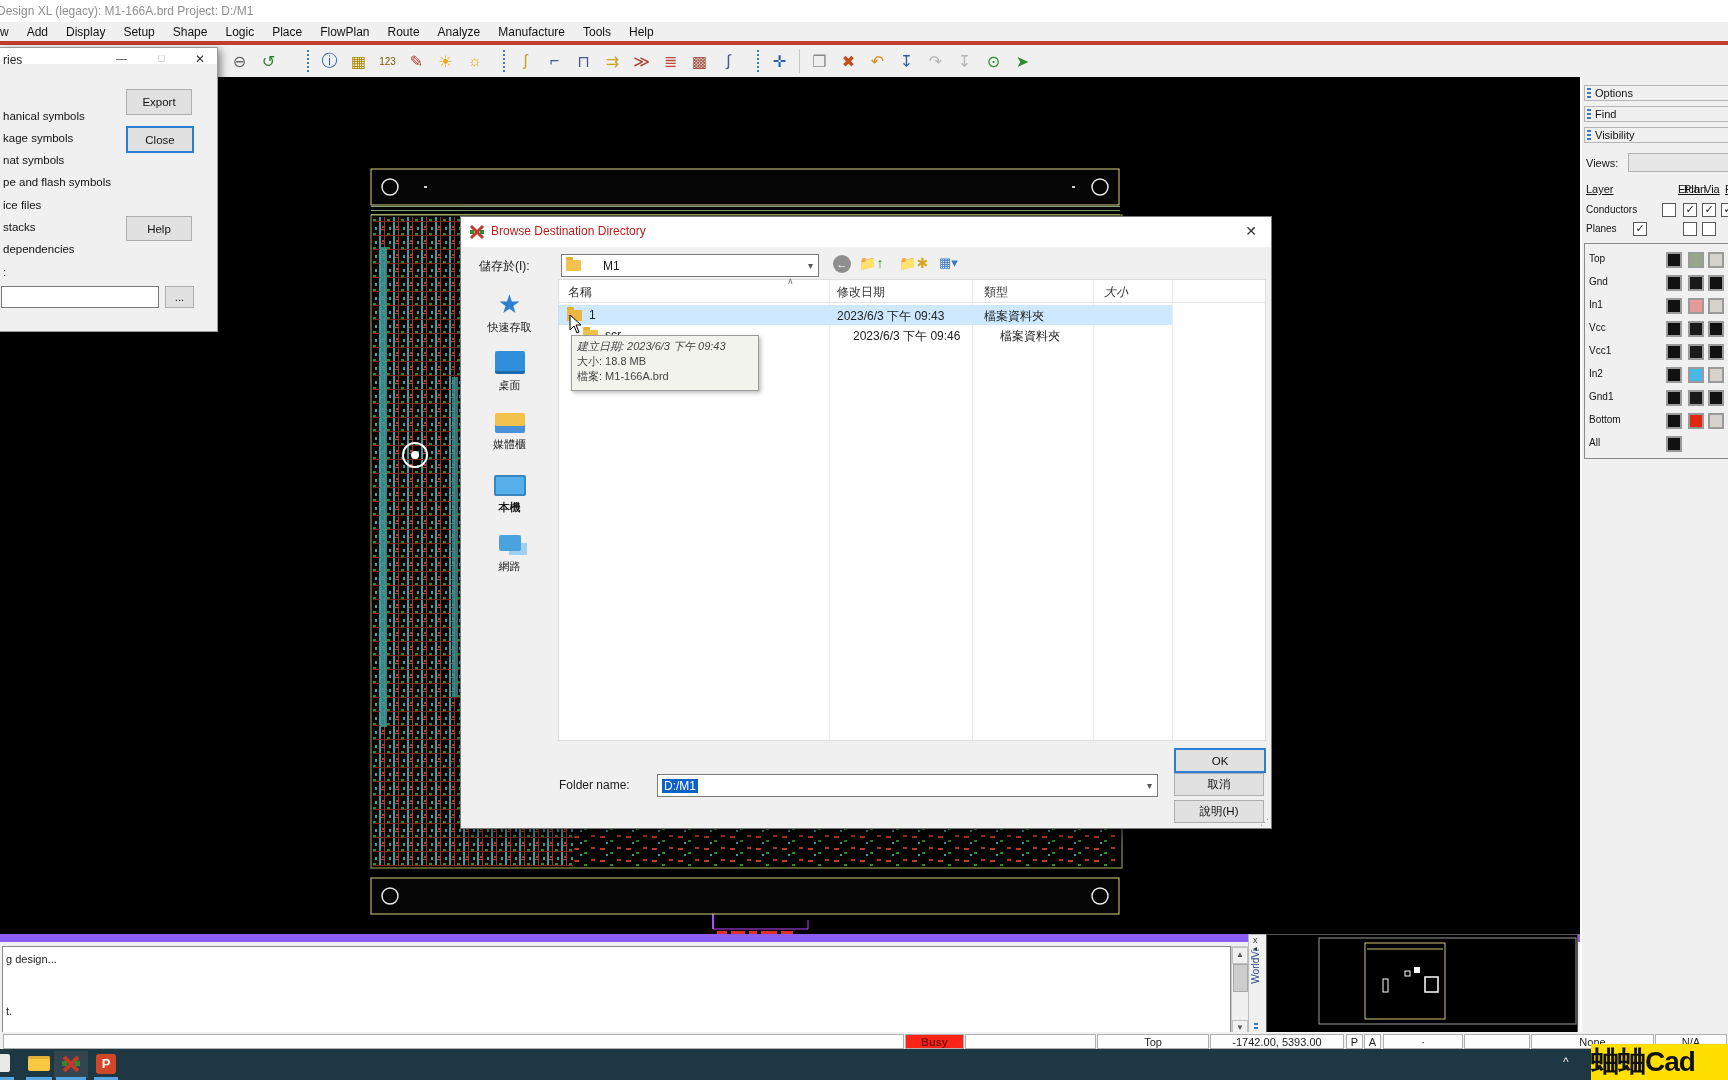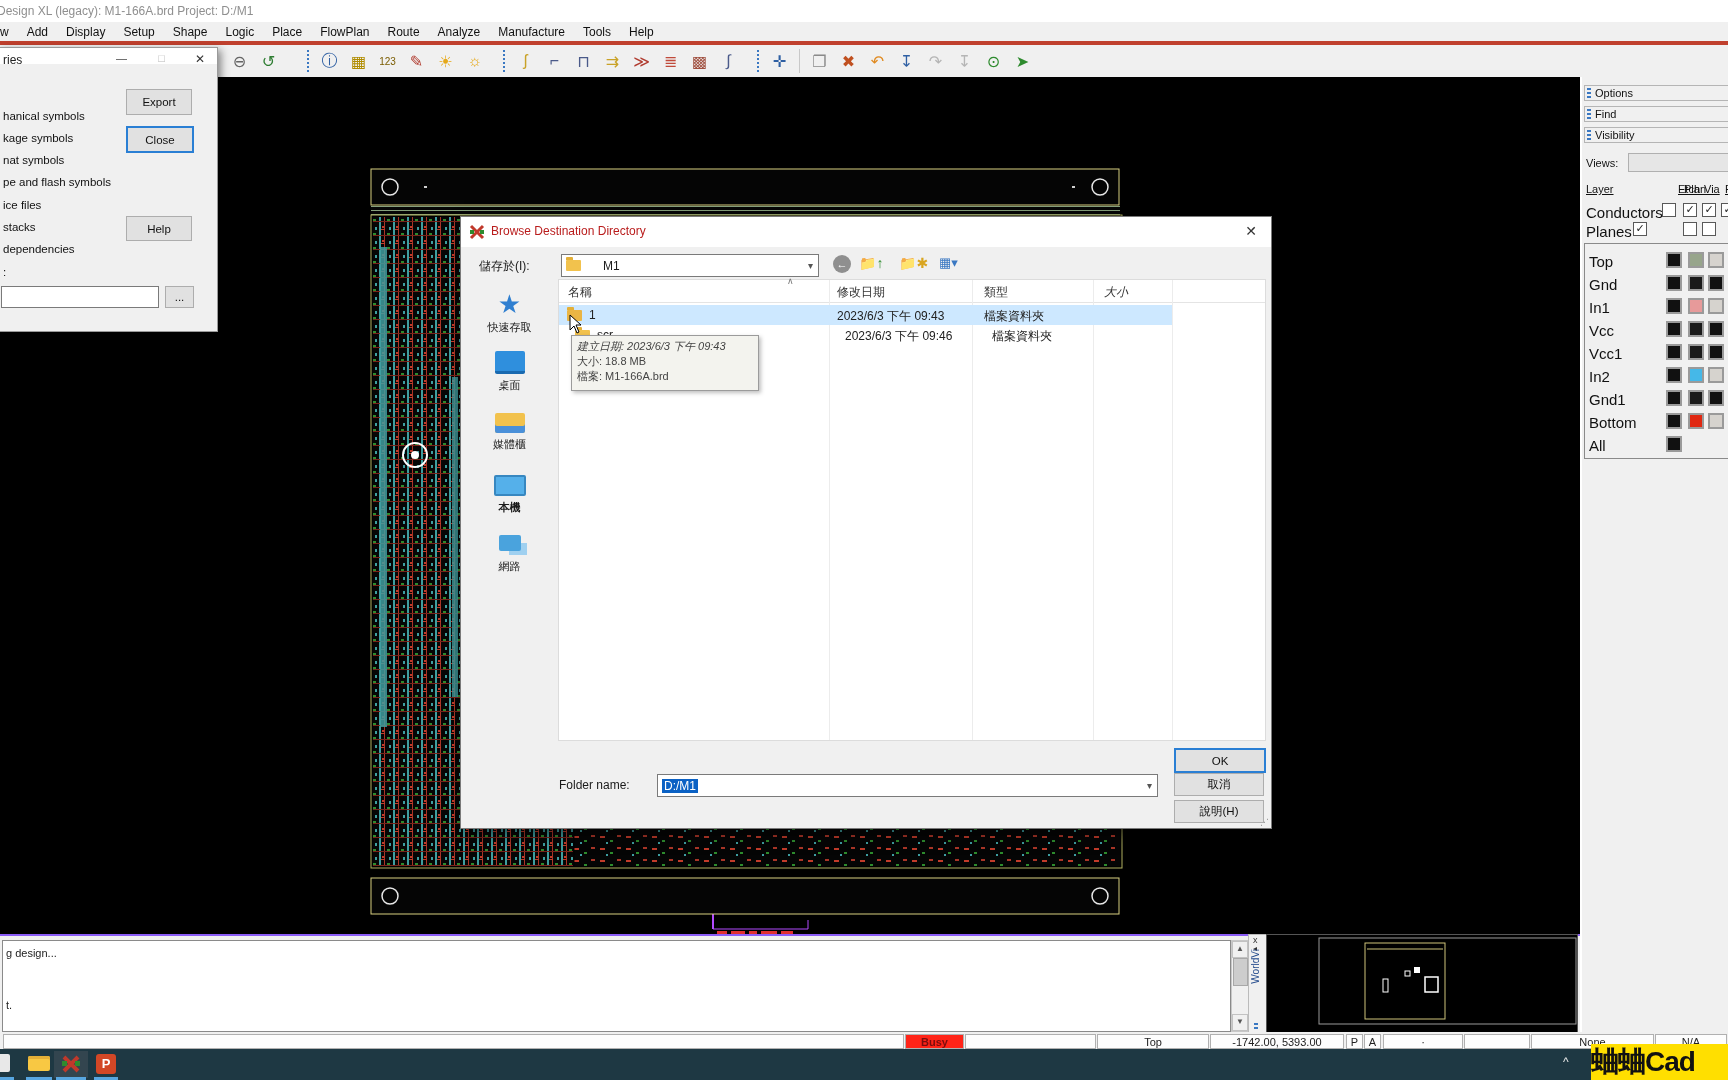--- a/index.html
+++ b/index.html
@@ -42,24 +42,24 @@
   .folderico{position:absolute;width:15px;height:11px;background:#f2c24d;border-radius:1px;}
   .folderico:before{content:"";position:absolute;left:0;top:-3px;width:7px;height:3px;background:#e3af37;border-radius:1px 1px 0 0;}
 
   
   .rpanel{left:1580px;top:77px;width:148px;height:955px;background:#f0f0f0;border-left:2px solid #fff;}
   .pane-h{position:absolute;left:2px;width:144px;height:14px;background:#f0f0f0;border:1px solid #b5b5b5;font-size:11px;display:flex;align-items:center;color:#111;}
   .pane-h .dots{width:4px;height:10px;margin:0 4px 0 2px;background:repeating-linear-gradient(#3a78c2 0 2px,transparent 2px 4px);}
   .rp-label{position:absolute;font-size:11px;color:#111;}
   .rp-link{text-decoration:underline;}
   .vrow{position:absolute;left:0;width:148px;height:20px;}
-  .vrow .vlabel{position:absolute;left:4px;top:3px;font-size:15px;color:#111;}
-
-  
-  .console{left:0;top:934px;width:1580px;height:98px;background:#f0f0f0;border-top:2px solid #8b5cf6;}
+  .vrow .vlabel{position:absolute;left:4px;top:3px;font-size:10px;color:#111;}
+
+  
+  .console{left:0;top:934px;width:1580px;height:98px;background:#f0f0f0;border-top:8px solid #8b5cf6;}
   .conbox{position:absolute;left:2px;top:4px;width:1227px;height:90px;background:#fff;border:1px solid #8a8a8a;}
   .conbox div{position:absolute;left:3px;font-size:11px;color:#222;}
   .sb{position:absolute;width:16px;background:#f0f0f0;border:1px solid #c8c8c8;}
   .sbarrow{position:absolute;left:0;width:14px;height:15px;background:#f0f0f0;border:1px solid #c2c2c2;font-size:8px;text-align:center;line-height:14px;color:#555;}
   .wvtab{position:absolute;left:1248px;top:934px;width:17px;height:98px;background:#f0f0f0;border:1px solid #bbb;}
   .wvtab .vtext{position:absolute;left:1px;top:14px;font-size:10px;color:#234a8c;writing-mode:vertical-rl;transform:rotate(180deg);}
   .minimap{position:absolute;left:1266px;top:934px;width:310px;height:98px;background:#000;border:1px solid #555;}
 
   
   .statusbar{left:0;top:1032px;width:1728px;height:17px;background:#f0f0f0;}
@@ -263,21 +263,21 @@
     <span class="listline" style="left:413px;"></span>
     <span class="listline" style="left:534px;"></span>
     <span class="listline" style="left:613px;"></span>
 
     <div style="position:absolute;left:0;top:25px;width:613px;height:20px;background:#cde8ff;">
       <span class="folderico" style="left:8px;top:5px;background:#eab544;"></span>
       <span class="cell" style="left:30px;top:3px;">1</span>
       <span class="cell" style="left:278px;top:3px;">2023/6/3 下午 09:43</span>
       <span class="cell" style="left:425px;top:3px;">檔案資料夾</span>
     </div>
-    <div style="position:absolute;left:8px;top:45px;width:613px;height:20px;padding-left:8px;">
+    <div style="position:absolute;left:16px;top:45px;width:613px;height:20px;padding-left:8px;">
       <span class="folderico" style="left:8px;top:5px;"></span>
       <span class="cell" style="left:30px;top:3px;">scr</span>
       <span class="cell" style="left:278px;top:3px;">2023/6/3 下午 09:46</span>
       <span class="cell" style="left:425px;top:3px;">檔案資料夾</span>
     </div>
 
     <div style="position:absolute;left:12px;top:55px;width:176px;height:48px;background:#f3f3ee;border:1px solid #9b9b9b;box-shadow:2px 2px 4px rgba(0,0,0,.25);z-index:5;padding:3px 5px;">
       <div style="font-size:11px;color:#444;font-style:italic;">建立日期: 2023/6/3 下午 09:43</div>
       <div style="font-size:11px;color:#444;">大小: 18.8 MB</div>
       <div style="font-size:11px;color:#444;">檔案: M1-166A.brd</div>

